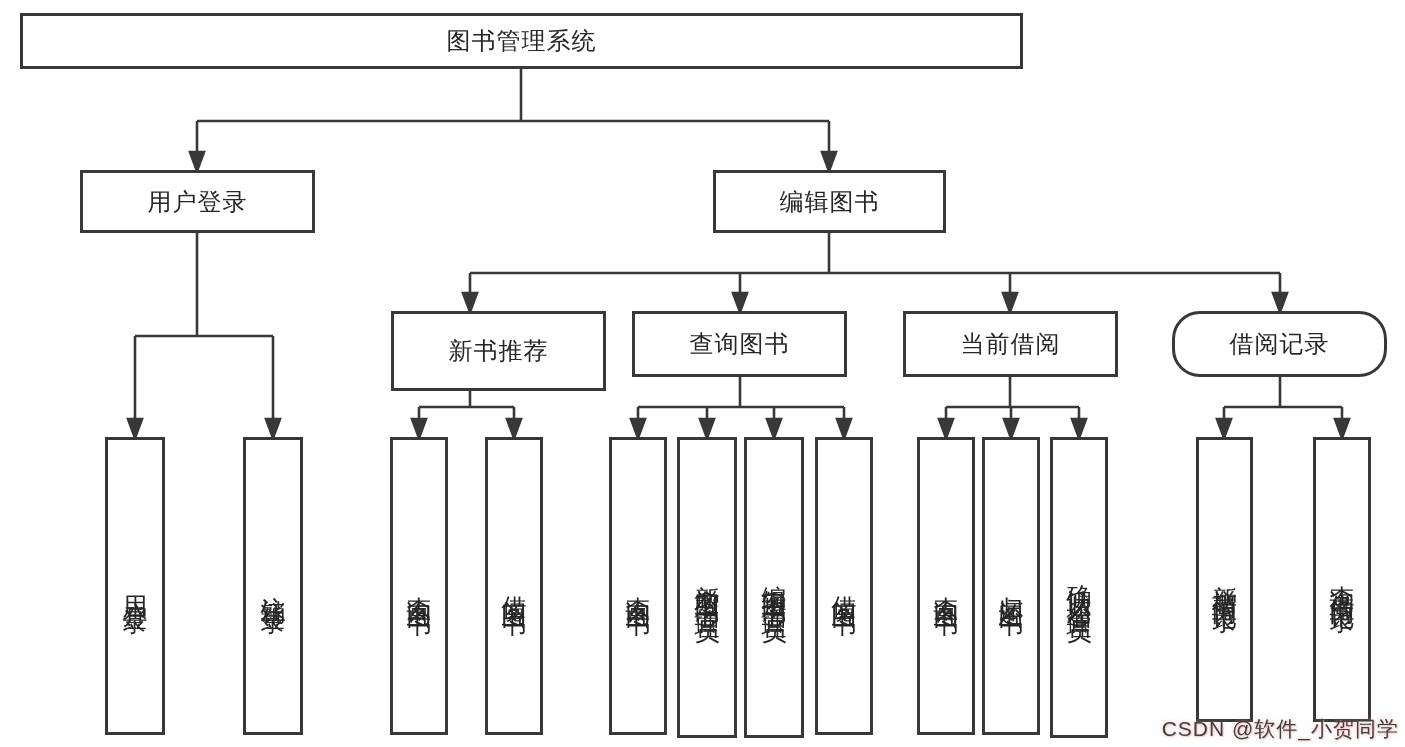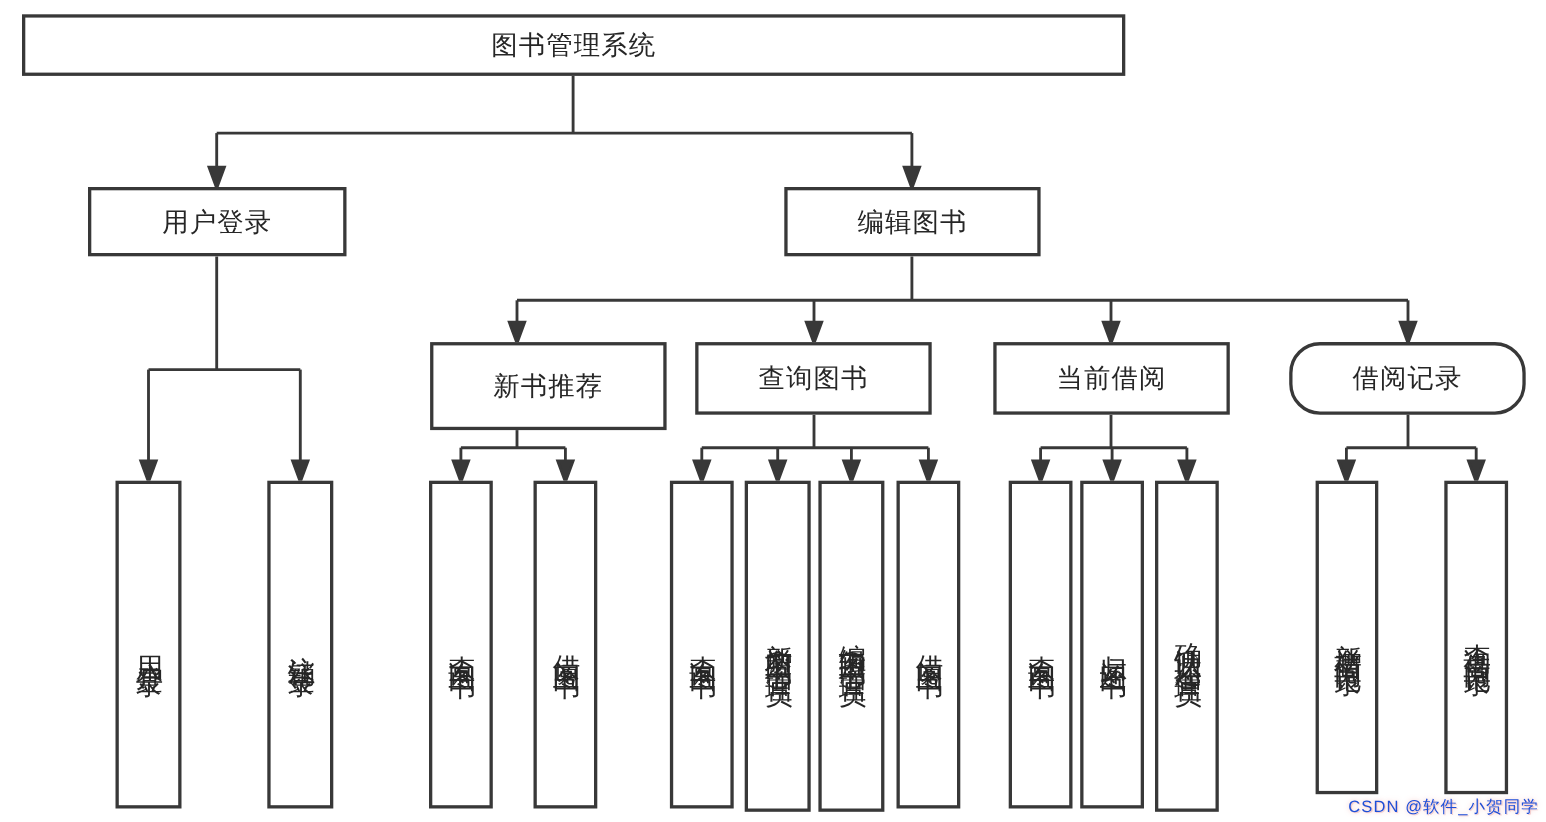--- a/index.html
+++ b/index.html
@@ -26,22 +26,22 @@
   .v-node{
     writing-mode:vertical-rl;
     text-orientation:mixed;
     font-size:25px;
     letter-spacing:5px;
     line-height:1;
   }
   #watermark{
     position:absolute;
     right:6px;bottom:4px;
-    font-size:15px;
-    color:#1d4ed8;
+    font-size:21px;
+    color:#404040;
     text-shadow:0 0 5px rgba(240,170,170,0.75), 1px 1px 0 rgba(235,180,180,0.55);
     letter-spacing:1px;
     z-index:3;
     white-space:nowrap;
   }
 </style>
 </head>
 <body>
 
 <div id="stage">

